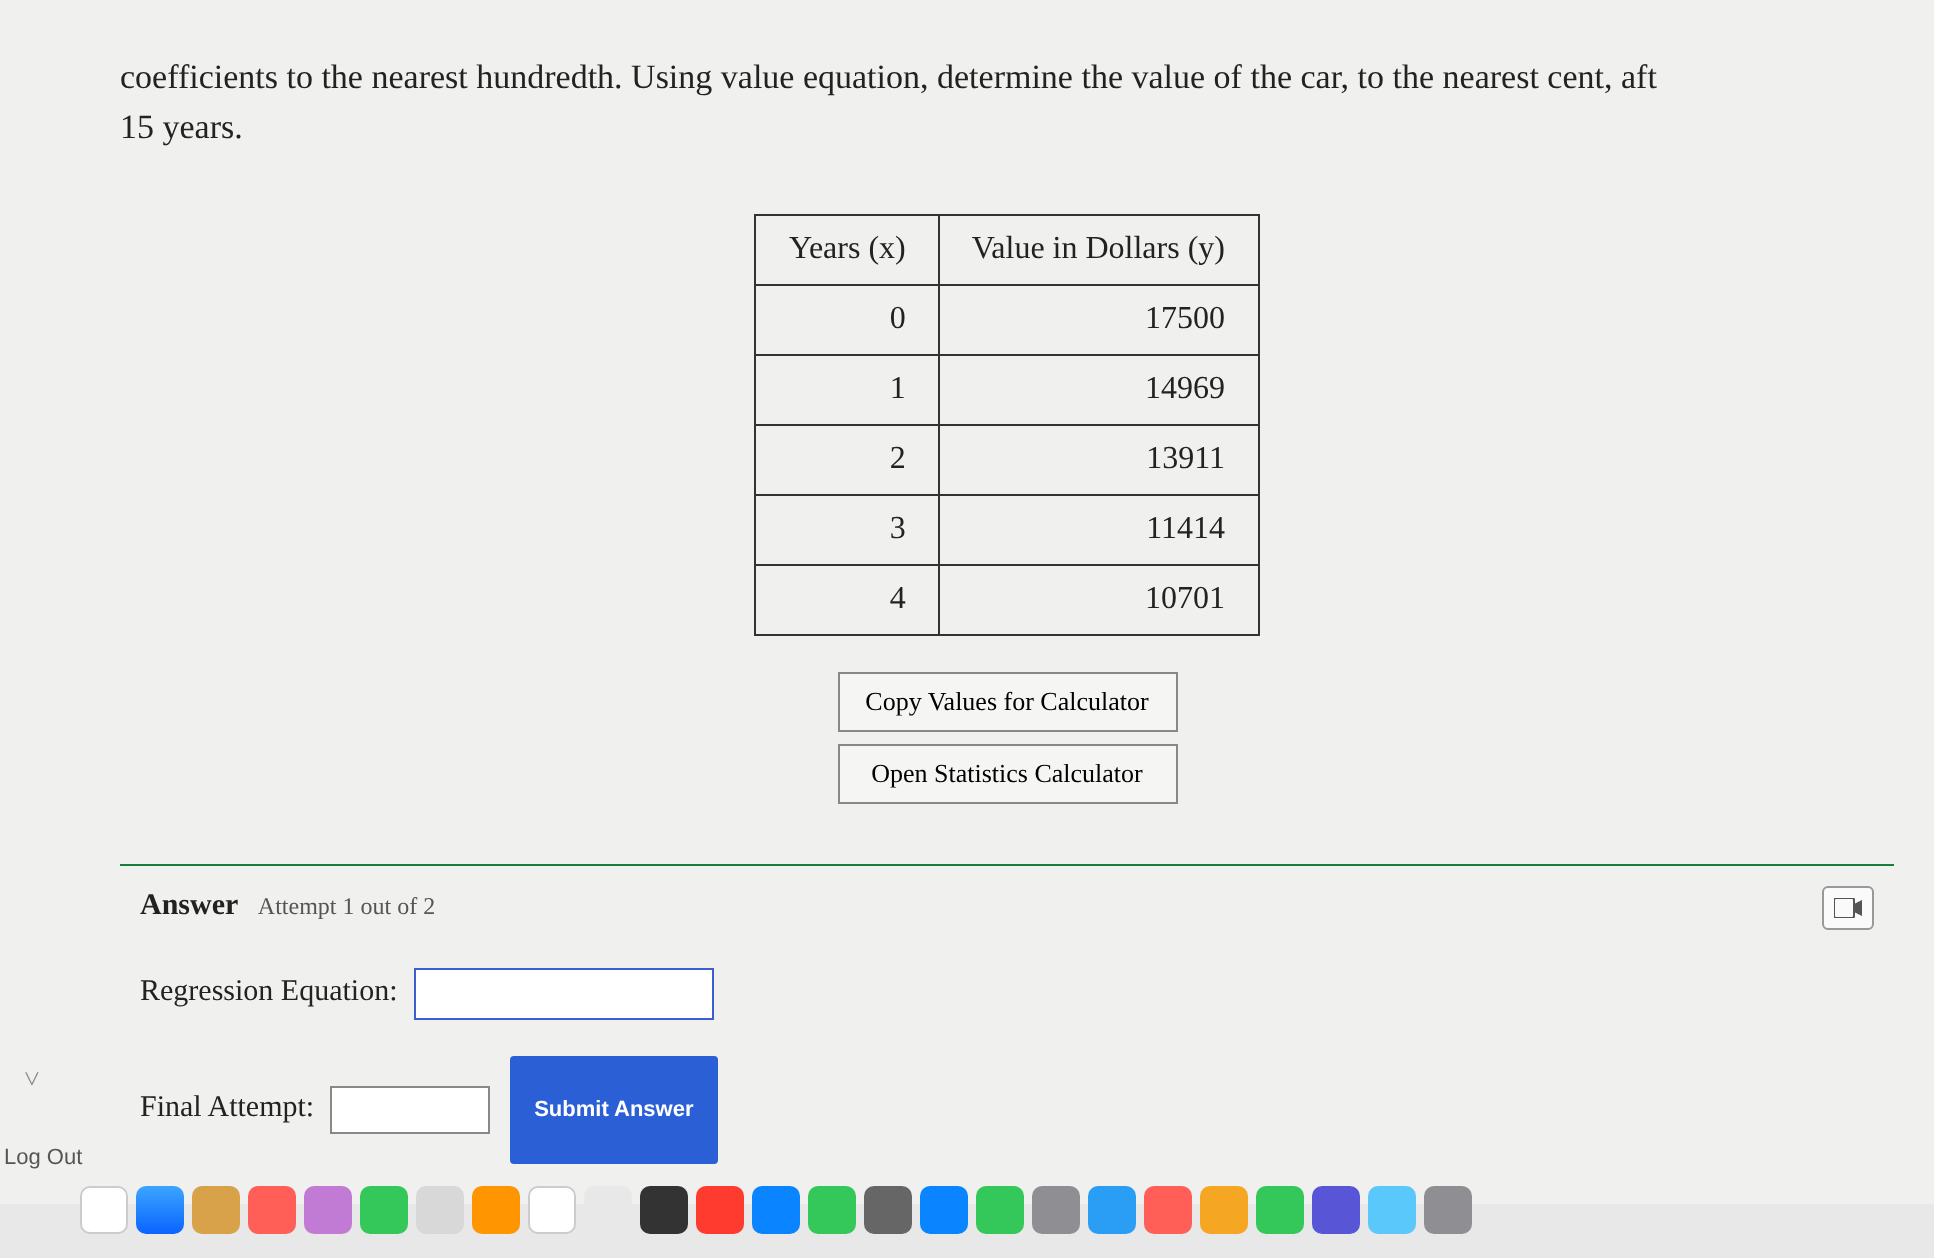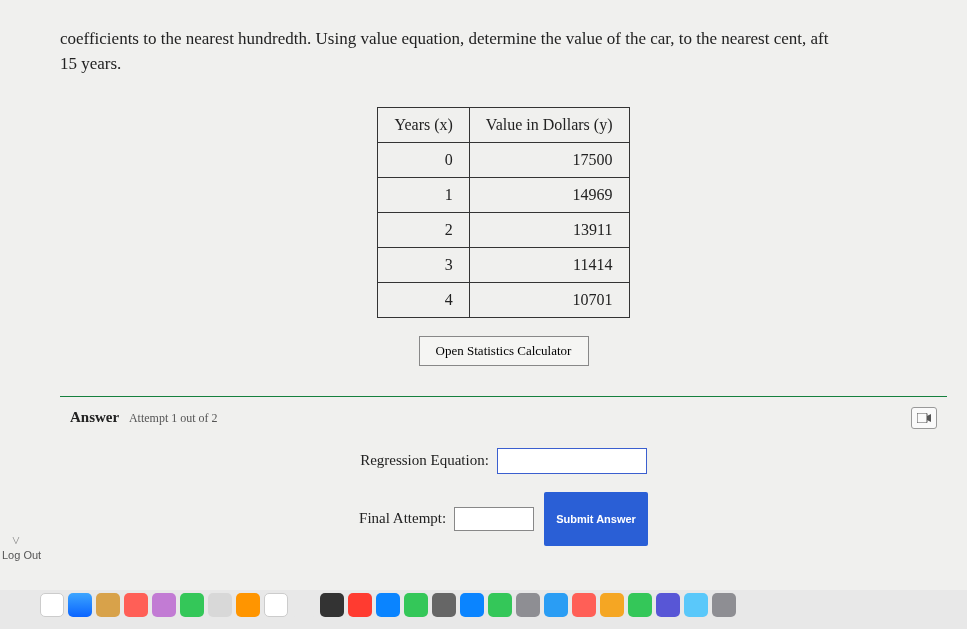--- a/index.html
+++ b/index.html
@@ -86,21 +86,20 @@
       justify-content: center;
       font-size: 12px;
       cursor: pointer;
     }
     .input-row {
       margin-top: 22px;
       display: flex;
       align-items: center;
       font-size: 15px;
       font-family: Georgia, serif;
-      justify-content: center;
     }
     .input-row label {
       margin-right: 8px;
     }
     .eq-input {
       width: 150px;
       height: 26px;
       border: 1.5px solid #3b5fcf;
       background: #fff;
       padding: 2px 4px;
@@ -122,21 +121,21 @@
       padding: 21px 12px;
       font-size: 11px;
       font-weight: bold;
       cursor: pointer;
       border-radius: 2px;
       font-family: Arial, sans-serif;
     }
     .logout-link {
       position: absolute;
       left: 2px;
-      bottom: 68px;
+      bottom: 44px;
       font-size: 11px;
       color: #555;
       font-family: Arial, sans-serif;
       cursor: pointer;
     }
     .dock {
       position: absolute;
       bottom: 8px;
       left: 0;
       right: 0;
@@ -199,20 +198,21 @@
         <td>11414</td>
       </tr>
       <tr>
         <td>4</td>
         <td>10701</td>
       </tr>
     </tbody>
   </table>
 
   <div class="util-buttons">
+    <button class="util-btn">Copy Values for Calculator</button>
     <button class="util-btn">Open Statistics Calculator</button>
   </div>
 
   <div class="answer-section">
     <div class="answer-header">
       <span class="answer-label">Answer</span>
       <span class="attempt-text">Attempt 1 out of 2</span>
     </div>
     <div class="video-icon">
       <svg width="14" height="10" viewBox="0 0 14 10">

